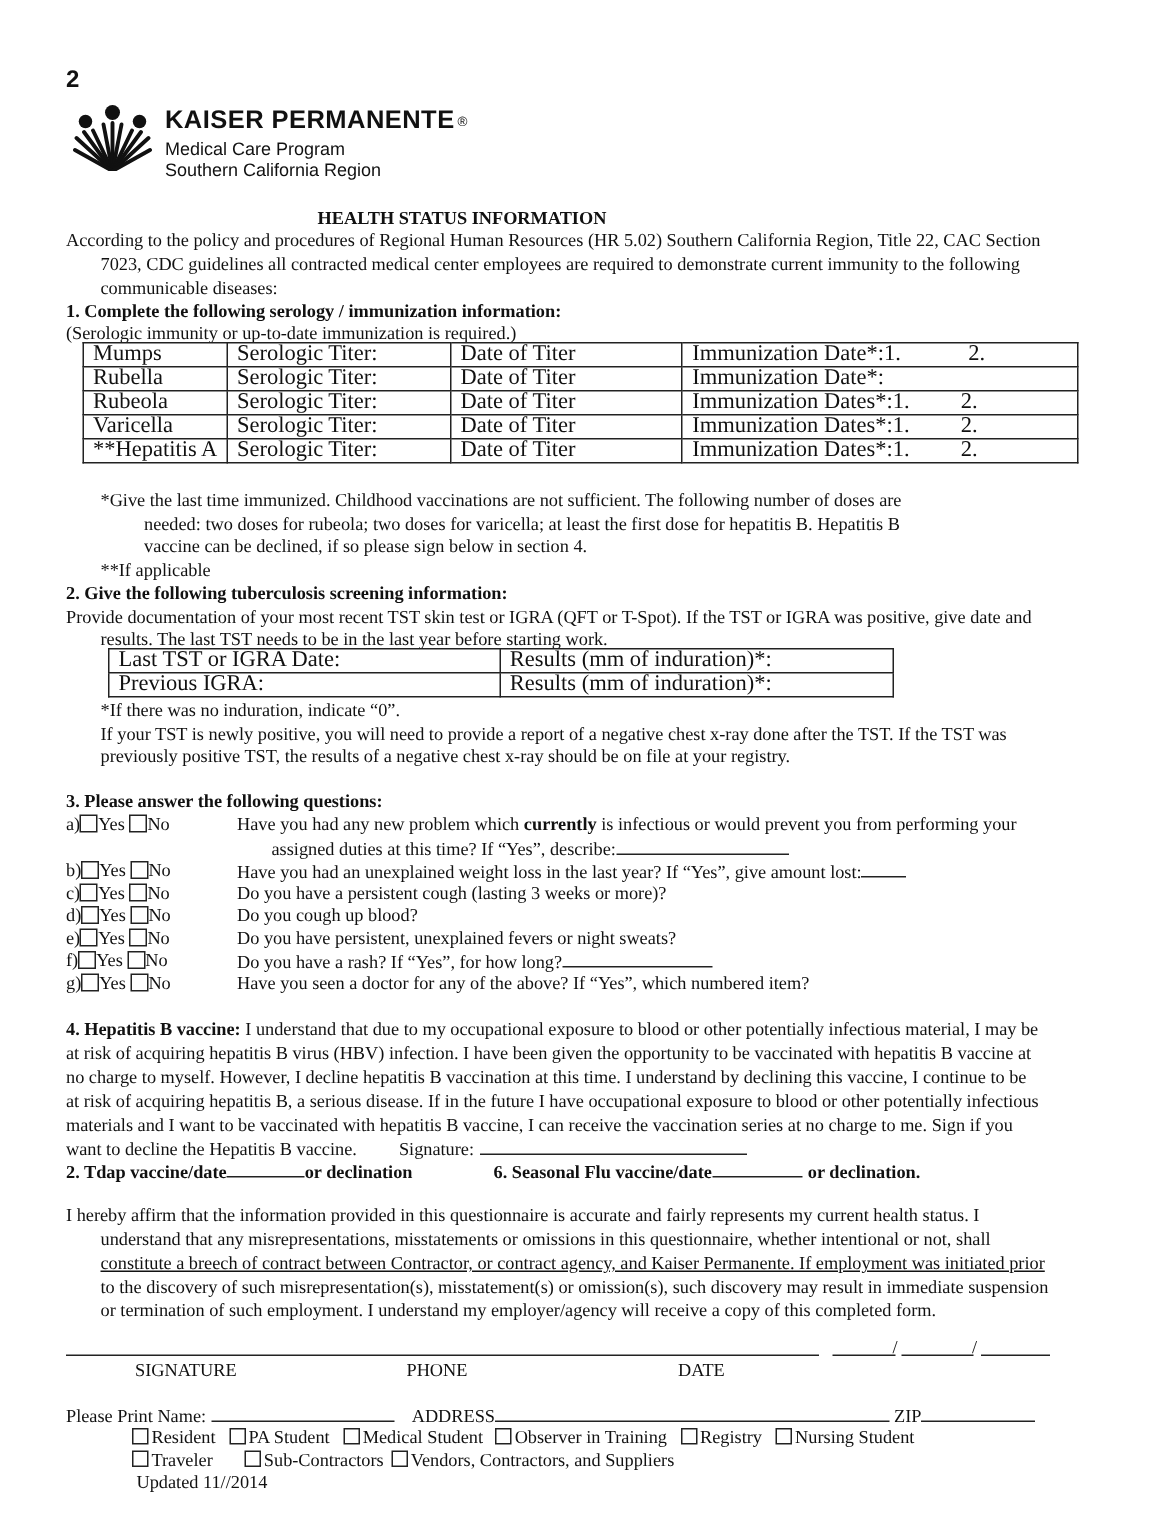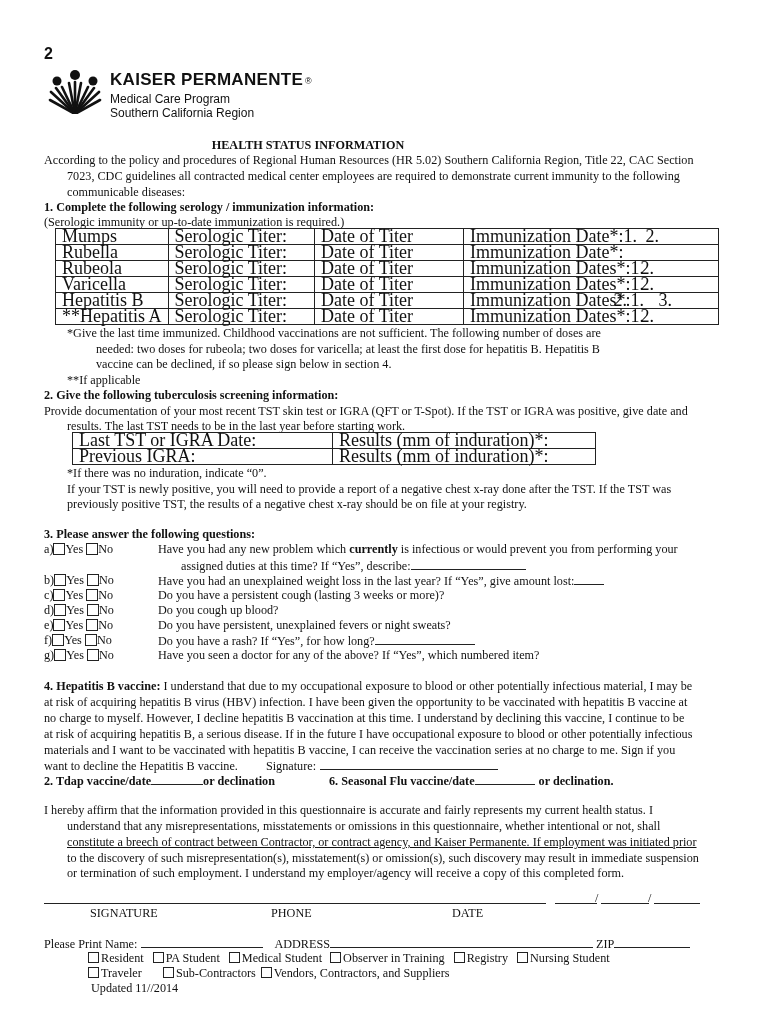--- a/index.html
+++ b/index.html
@@ -5,21 +5,21 @@
   html, body { margin:0; padding:0; background:#ffffff; }
   body { width:770px; height:1024px; position:relative; overflow:hidden;
          font-family:"Liberation Serif", serif; color:#111; font-size:12.2px; line-height:16px; }
   .abs { position:absolute; white-space:nowrap; }
   .b { font-weight:bold;text-align:center; }
   .pagenum { left:44px; top:46px; font-family:"Liberation Sans", sans-serif; font-weight:bold; font-size:16px; }
   .logo { left:48px; top:70px; width:55px; height:44px; }
   .kp { left:110px; top:72px; font-family:"Liberation Sans", sans-serif; font-weight:bold; font-size:17px; letter-spacing:0.3px; }
   .kp sup { font-size:9px; font-weight:normal; vertical-align:middle; margin-left:2px; }
   .org { font-family:"Liberation Sans", sans-serif; font-size:12px; line-height:14px; }
-  table.grid { position:absolute; border-collapse:collapse; font-size:18px;font-family:Liberation Serif, serif; }
+  table.grid { position:absolute; border-collapse:collapse; font-size:15px;font-family:Liberation Serif, serif; }
   table.grid td { border:1px solid #222; padding:0 6px; height:15px; line-height:15px; white-space:nowrap; }
   .cb { display:inline-block; width:12px; height:12px; border:1.4px solid #222; vertical-align:-2px; box-sizing:border-box; }
   .cbs { display:inline-block; width:11px; height:11px; border:1px solid #222; vertical-align:-1px; box-sizing:border-box; margin-right:2px; }
   .line { display:inline-block; border-bottom:1px solid #222; height:12px; vertical-align:baseline; }
   .hr { position:absolute; border-top:1px solid #222; height:0; }
 </style>
 </head>
 <body>
 
 <div class="abs pagenum">2</div>
@@ -82,26 +82,20 @@
       <td>Date of Titer</td>
       <td><span>Immunization Dates*:1.</span><span style="position:absolute;left:585px">2.</span></td>
     </tr>
     <tr>
       <td>Varicella</td>
       <td>Serologic Titer:</td>
       <td>Date of Titer</td>
       <td><span>Immunization Dates*:1.</span><span style="position:absolute;left:585px">2.</span></td>
     </tr>
     <tr>
-      <td>Hepatitis B</td>
-      <td>Serologic Titer:</td>
-      <td>Date of Titer</td>
-      <td><span>Immunization Dates*:1.</span><span style="position:absolute;left:558px">2.</span><span style="position:absolute;left:603px">3.</span></td>
-    </tr>
-    <tr>
       <td>**Hepatitis A</td>
       <td>Serologic Titer:</td>
       <td>Date of Titer</td>
       <td><span>Immunization Dates*:1.</span><span style="position:absolute;left:585px">2.</span></td>
     </tr>
   </tbody>
 </table>
 
 <div class="abs" style="left:67px;top:325px;">*Give the last time immunized. Childhood vaccinations are not sufficient. The following number of doses are</div>
 <div class="abs" style="left:96px;top:341px;">needed:  two doses for rubeola; two doses for varicella; at least the first dose for hepatitis B. Hepatitis B</div>

